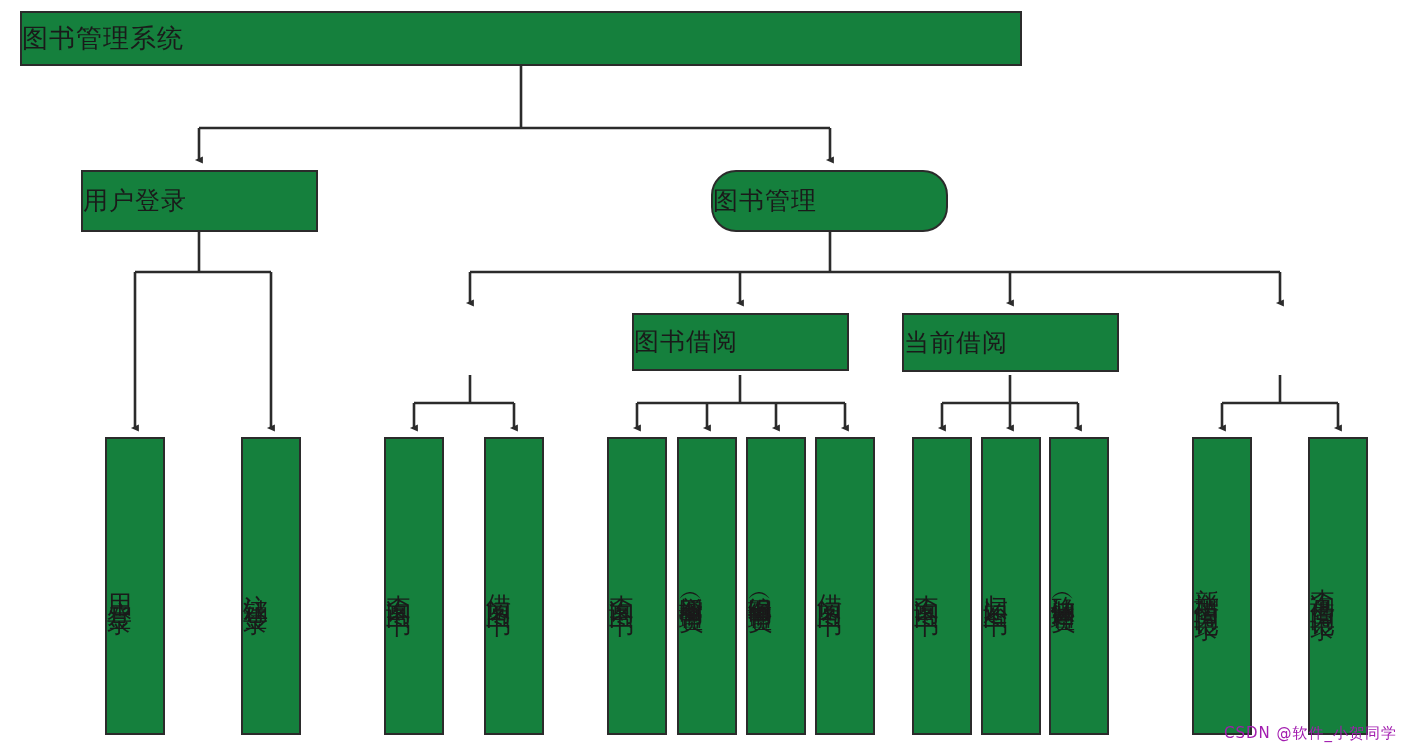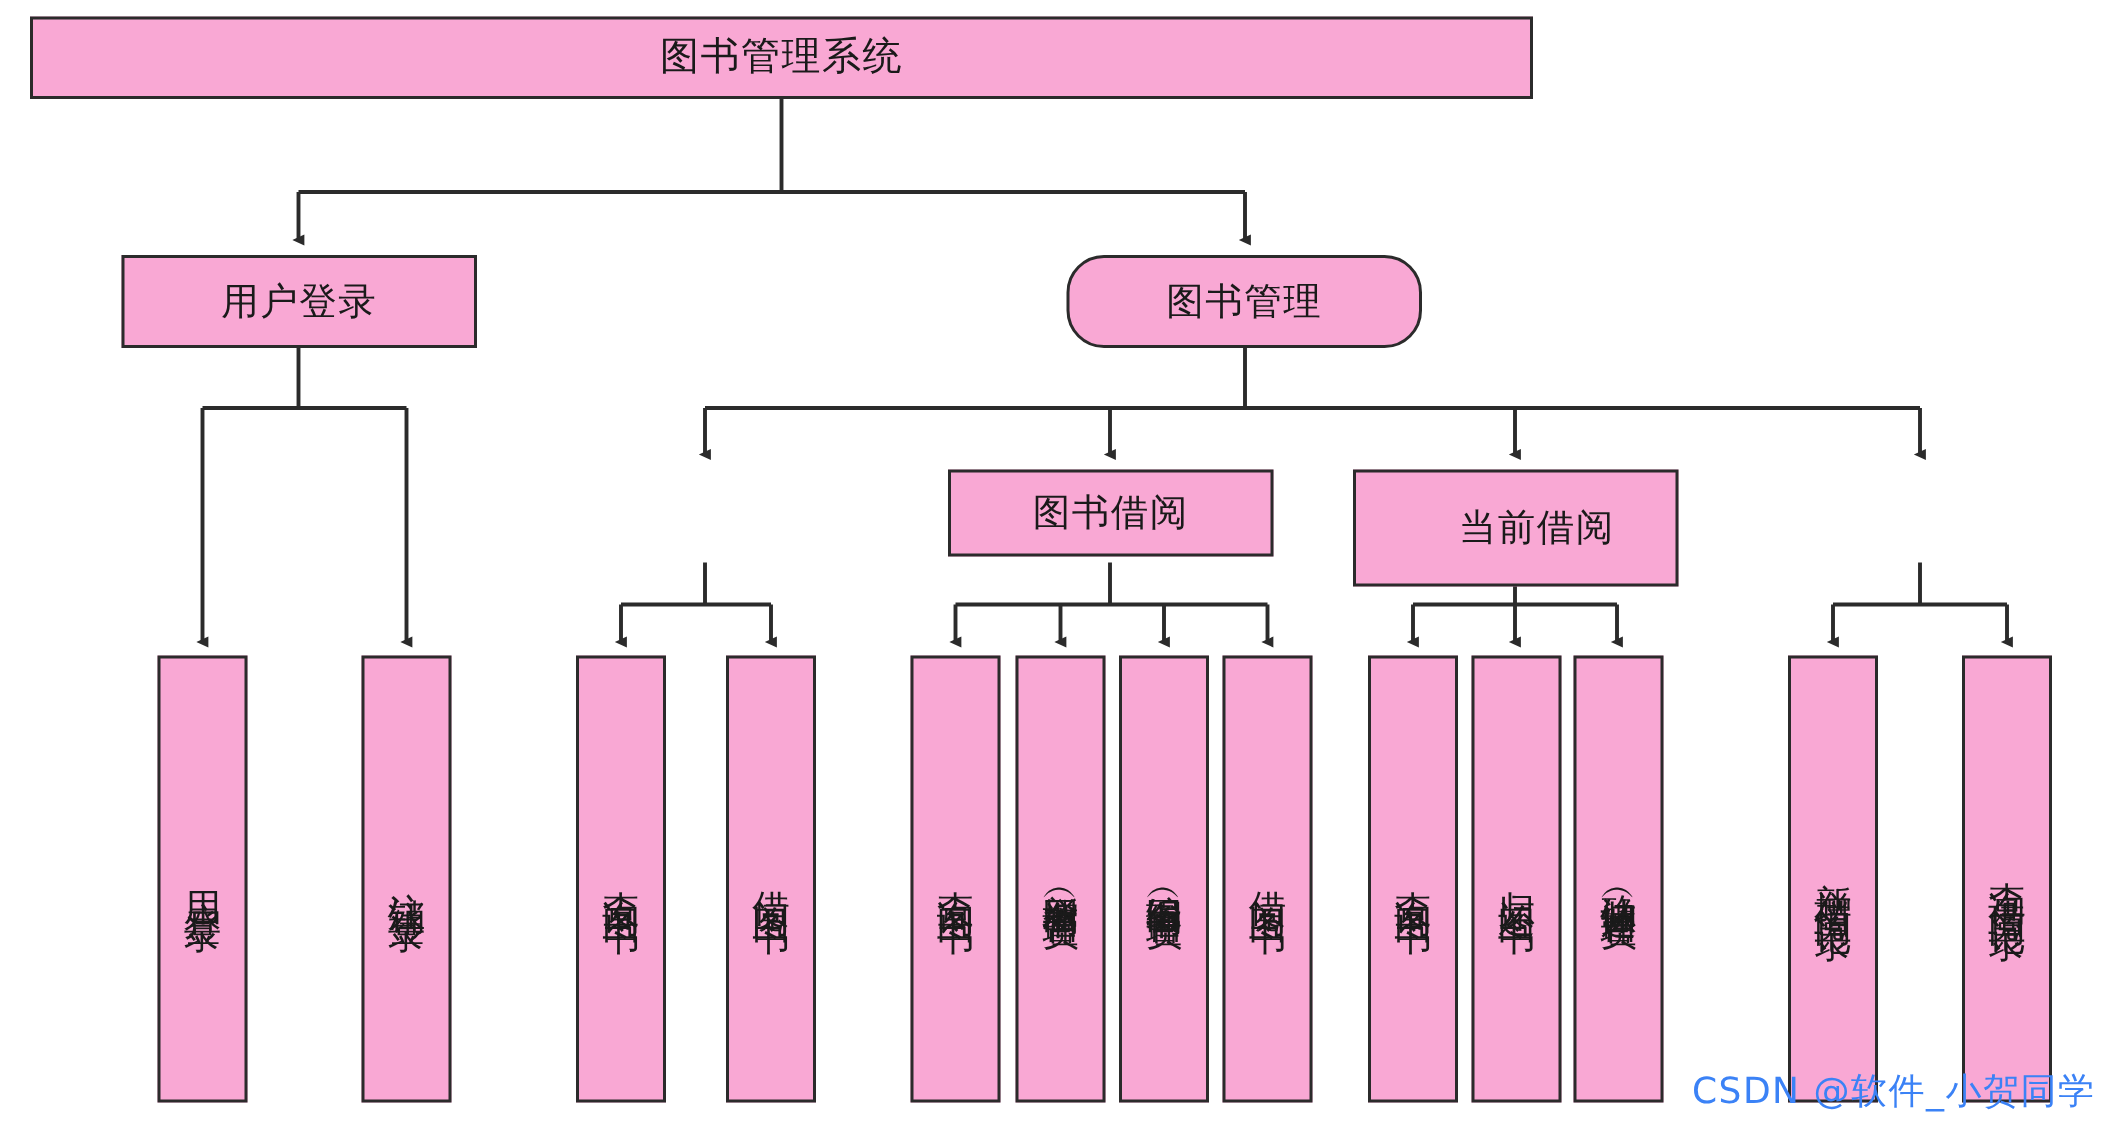--- a/index.html
+++ b/index.html
@@ -8,24 +8,23 @@
     position:relative;
     width:1405px;height:747px;
     background:#ffffff;
     overflow:hidden;
   }
   #wires{position:absolute;left:0;top:0;width:1405px;height:747px;}
   .node{
     position:absolute;
     box-sizing:border-box;
     border:2.5px solid #2b2b2b;
-    background:#f9a8d4;
+    background:#15803d;
     display:flex;
     align-items:center;
-    justify-content:center;
     color:#1a1a1a;
   }
   .node .lbl{
     display:block;
     text-align:center;
     line-height:1.18;
     white-space:nowrap;
   }
   
   .h-node .lbl{font-size:25px;letter-spacing:1px;}
@@ -36,22 +35,22 @@
     writing-mode:vertical-rl;
     text-orientation:upright;
     font-size:25px;
     letter-spacing:6px;
     line-height:1;
   }
   .v-node.tight .lbl{font-size:24px;letter-spacing:2px;}
   .watermark{
     position:absolute;
     right:8px;bottom:4px;
-    font-size:24px;
-    color:#3b82f6;
+    font-size:15px;
+    color:#a21caf;
     white-space:nowrap;
     letter-spacing:1px;
   }
 </style>
 </head>
 <body>
 
 <div id="canvas">
 
   <svg id="wires" viewBox="0 0 1405 747" xmlns="http://www.w3.org/2000/svg">
@@ -111,21 +110,21 @@
   <div class="node h-node" style="left:81px;top:170px;width:237px;height:62px;">
     <span class="lbl">用户登录</span>
   </div>
   <div class="node h-node" style="left:711px;top:170px;width:237px;height:62px;border-radius:25px;">
     <span class="lbl">图书管理</span>
   </div>
 
   <div class="node h-node" style="left:632px;top:313px;width:217px;height:58px;">
     <span class="lbl">图书借阅</span>
   </div>
-  <div class="node h-node" style="left:902px;top:313px;width:217px;height:78px;padding-left:28px;">
+  <div class="node h-node" style="left:902px;top:313px;width:217px;height:59px;">
     <span class="lbl">当前借阅</span>
   </div>
 
   <div class="node v-node" style="left:105px;top:437px;width:60px;height:298px;">
     <span class="lbl">用户登录</span>
   </div>
   <div class="node v-node" style="left:241px;top:437px;width:60px;height:298px;">
     <span class="lbl">注销登录</span>
   </div>
 

